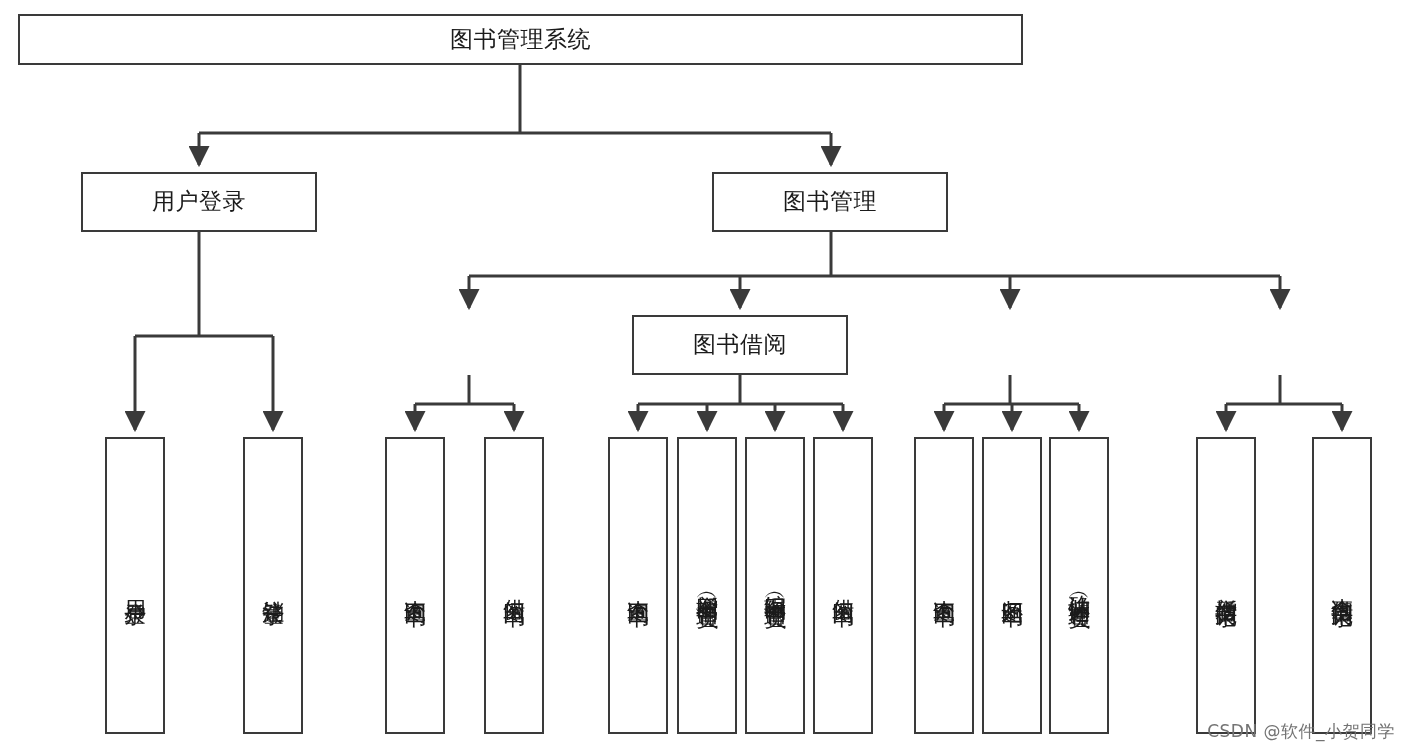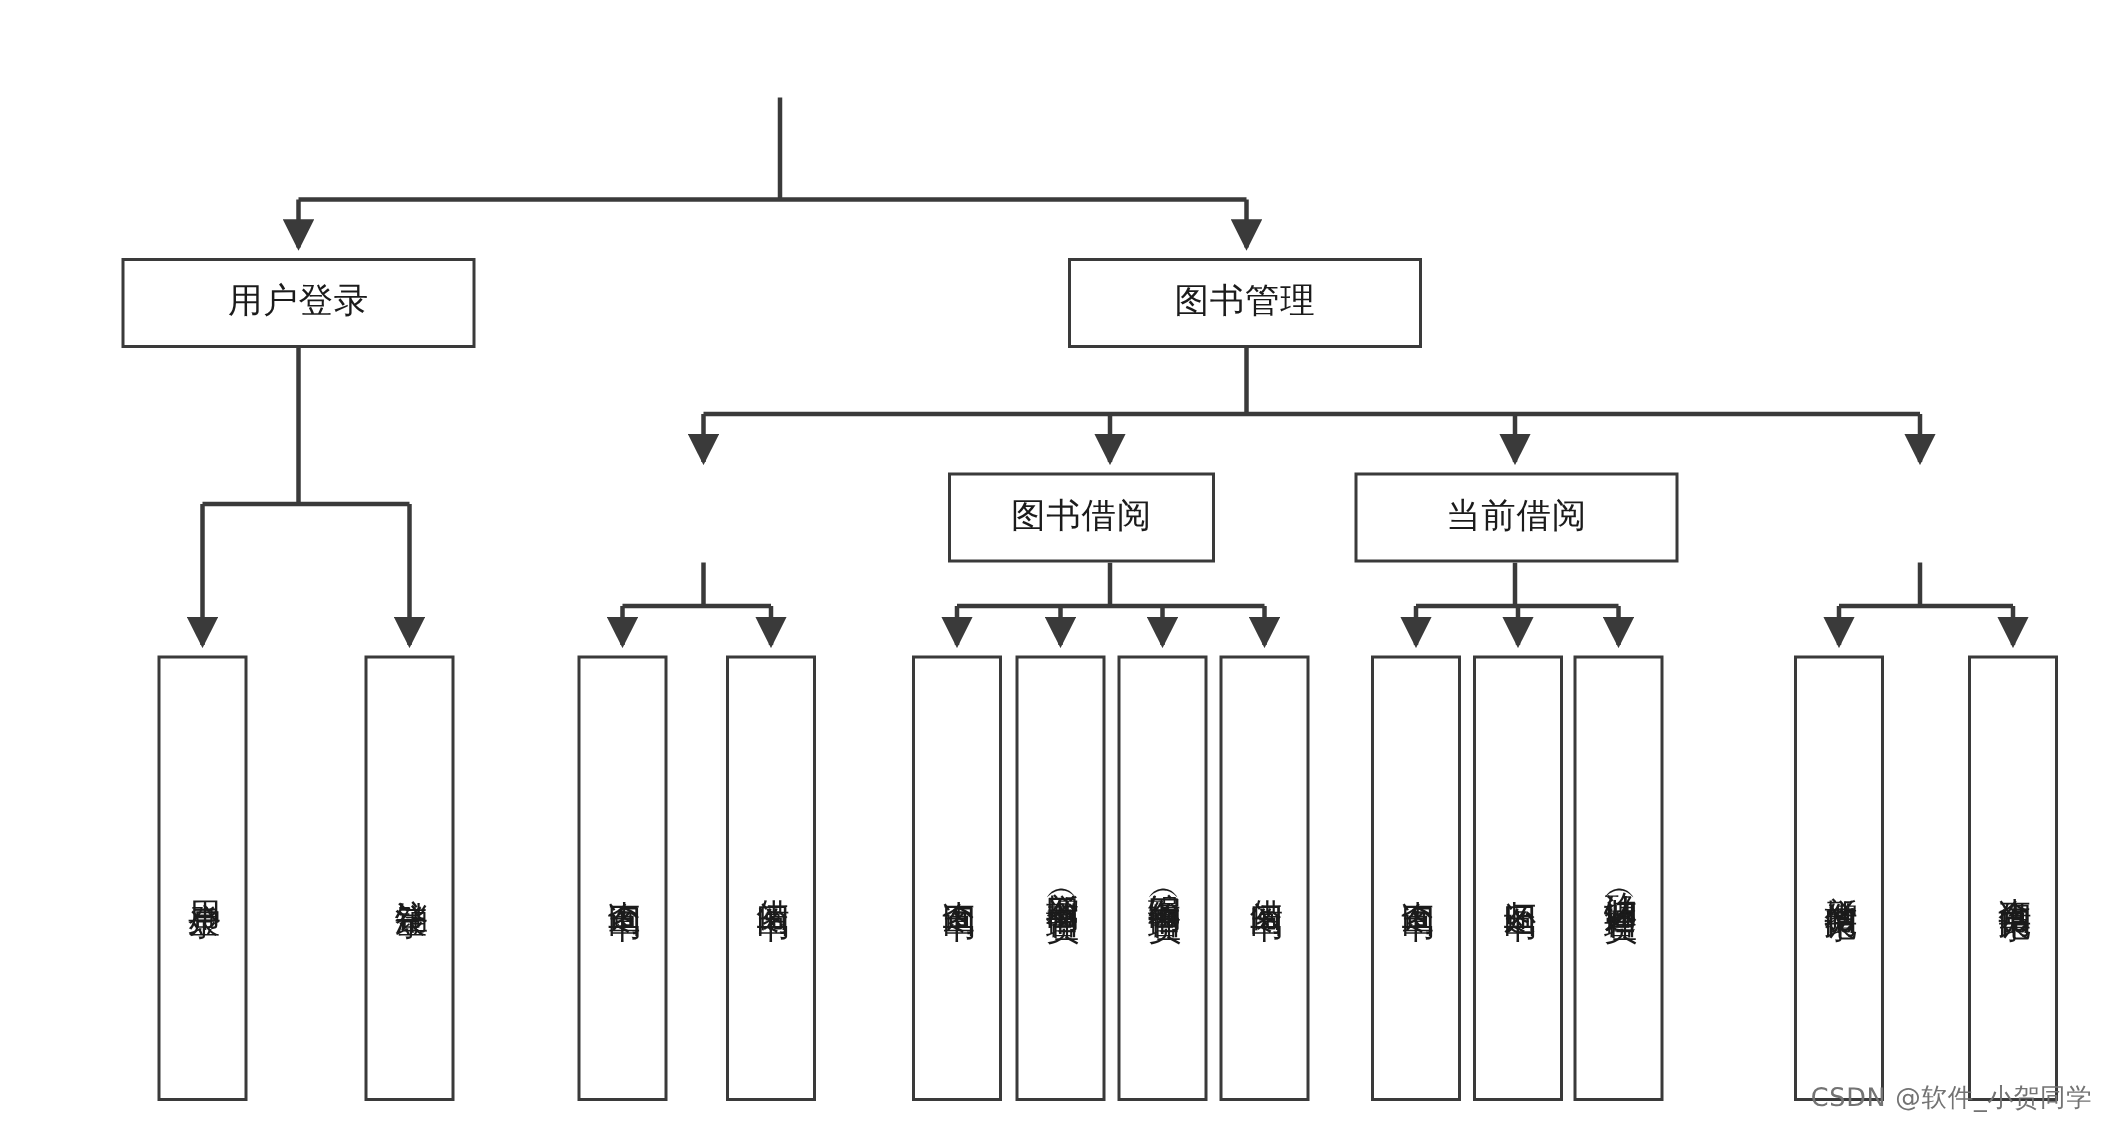--- a/index.html
+++ b/index.html
@@ -114,33 +114,33 @@
       <path d="M 1012 404 L 1012 430" marker-end="url(#arrow)"></path>
       <path d="M 1079 404 L 1079 430" marker-end="url(#arrow)"></path>
 
       <path d="M 1280 375 L 1280 404"></path>
       <path d="M 1226 404 L 1342 404"></path>
       <path d="M 1226 404 L 1226 430" marker-end="url(#arrow)"></path>
       <path d="M 1342 404 L 1342 430" marker-end="url(#arrow)"></path>
     </g>
   </svg>
 
+  <div class="node horizontal" style="left:18px; top:14px; width:1005px; height:51px;">
+    <span class="node-label">图书管理系统</span>
+  </div>
 
   <div class="node horizontal" style="left:81px; top:172px; width:236px; height:60px;">
     <span class="node-label">用户登录</span>
   </div>
   <div class="node horizontal" style="left:712px; top:172px; width:236px; height:60px;">
     <span class="node-label">图书管理</span>
   </div>
 
-  <div class="node horizontal" style="left:632px; top:315px; width:178px; height:60px;">
+  <div class="node horizontal" style="left:632px; top:315px; width:216px; height:60px;">
     <span class="node-label">图书借阅</span>
-  </div>
-  <div class="node horizontal" style="left:903px; top:315px; width:216px; height:60px;">
-    <span class="node-label">当前借阅</span>
   </div>
 
   <div class="node vertical" style="left:105px; top:437px; width:60px; height:297px;">
     <span class="node-label">用户登录</span>
   </div>
   <div class="node vertical" style="left:243px; top:437px; width:60px; height:297px;">
     <span class="node-label">注销登录</span>
   </div>
 
   <div class="node vertical" style="left:385px; top:437px; width:60px; height:297px;">

